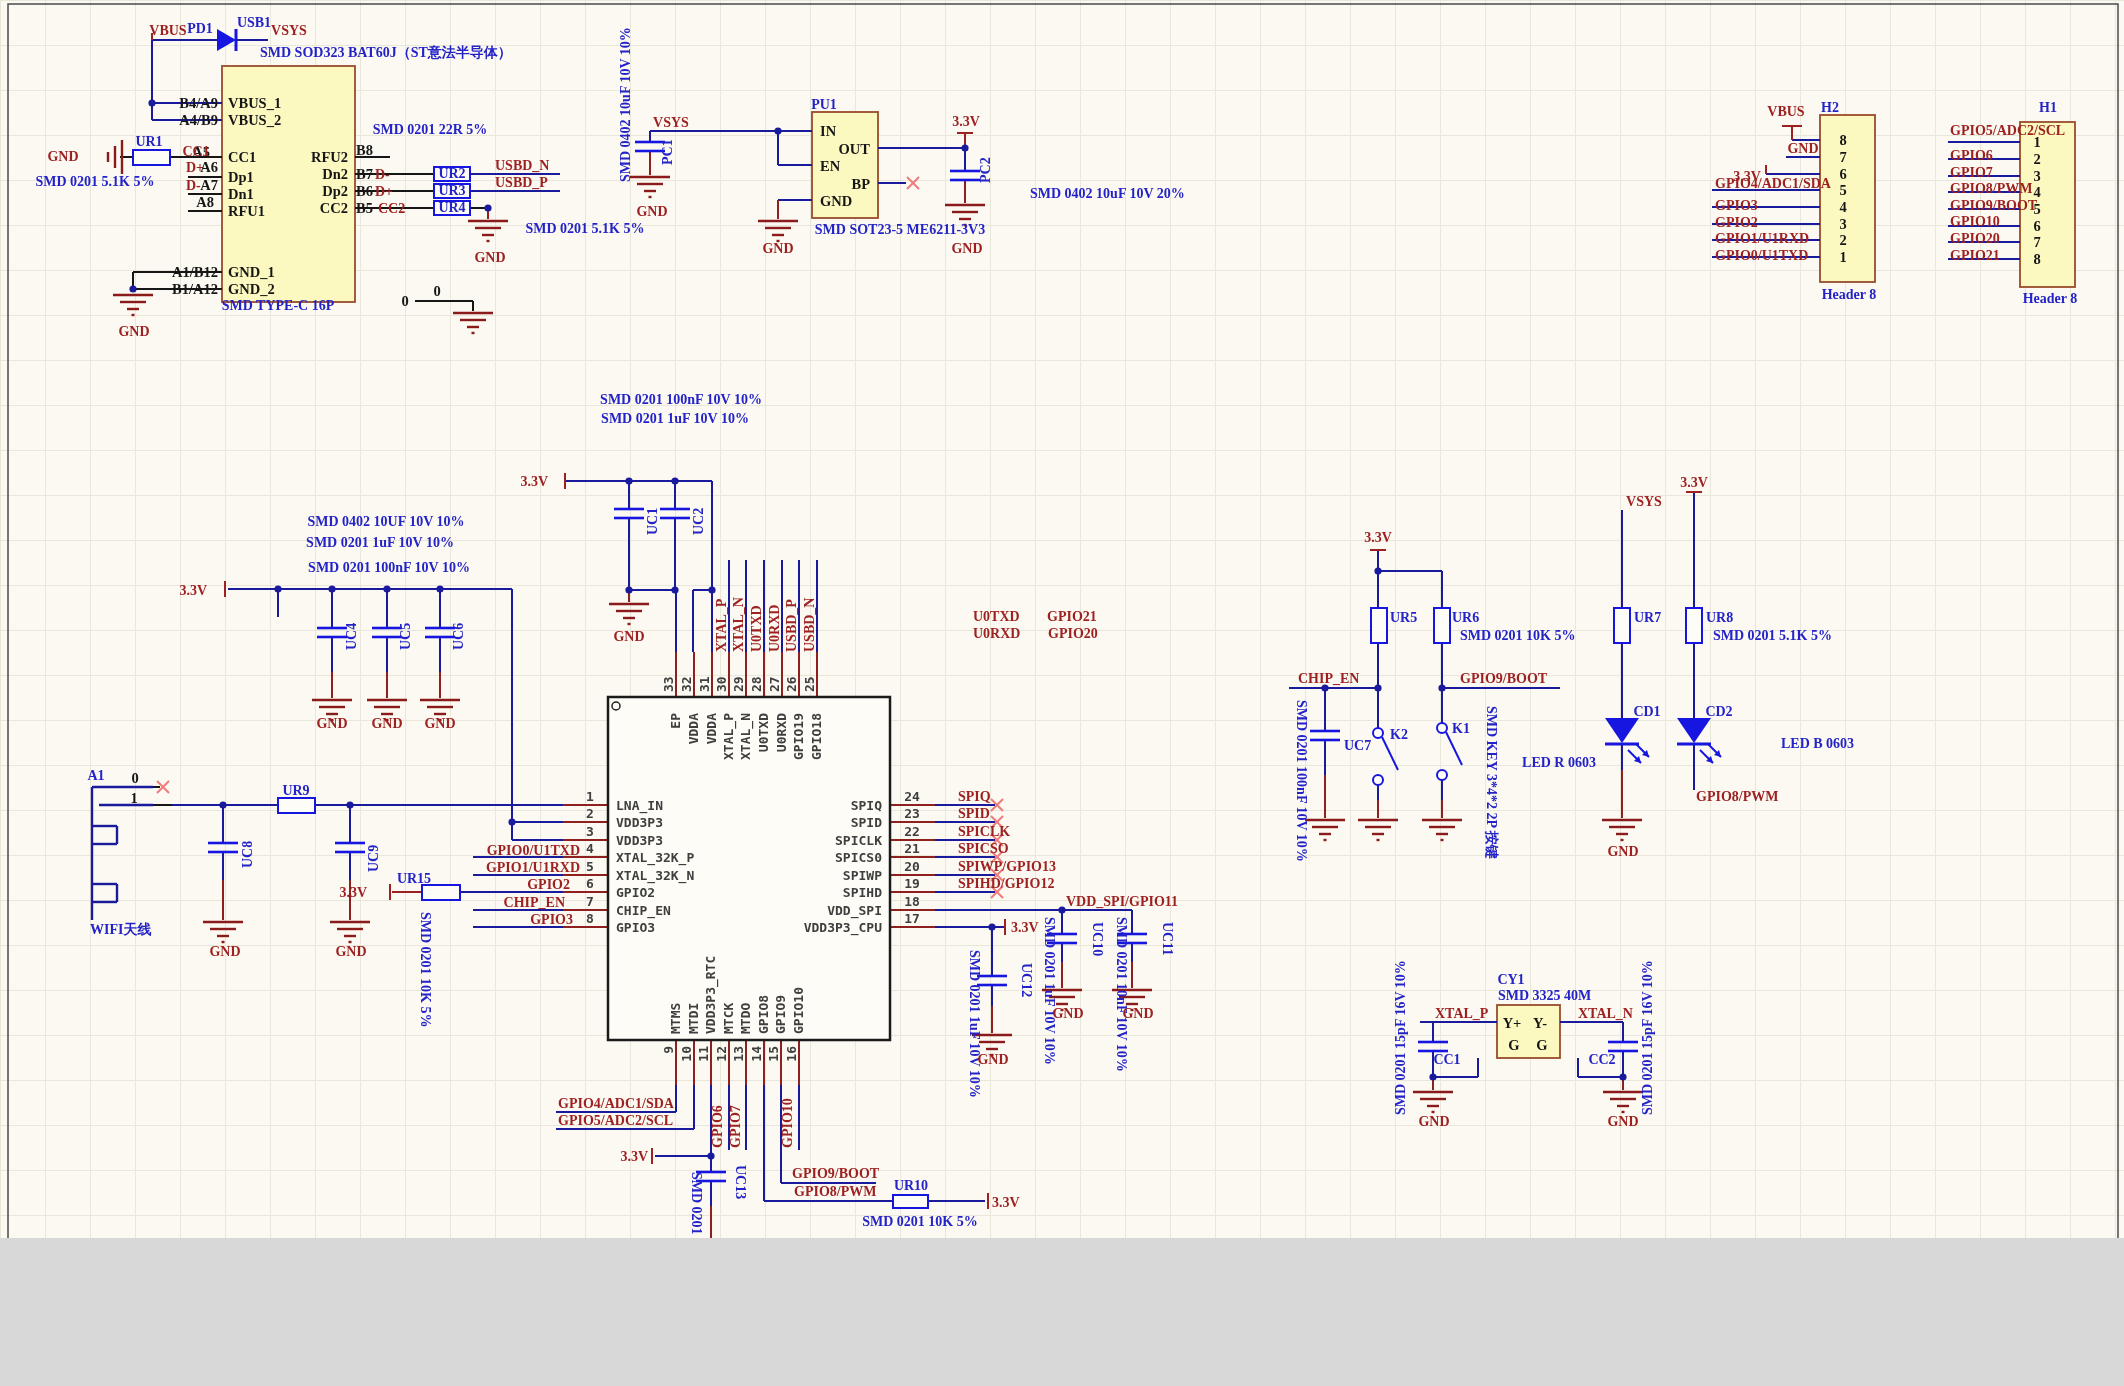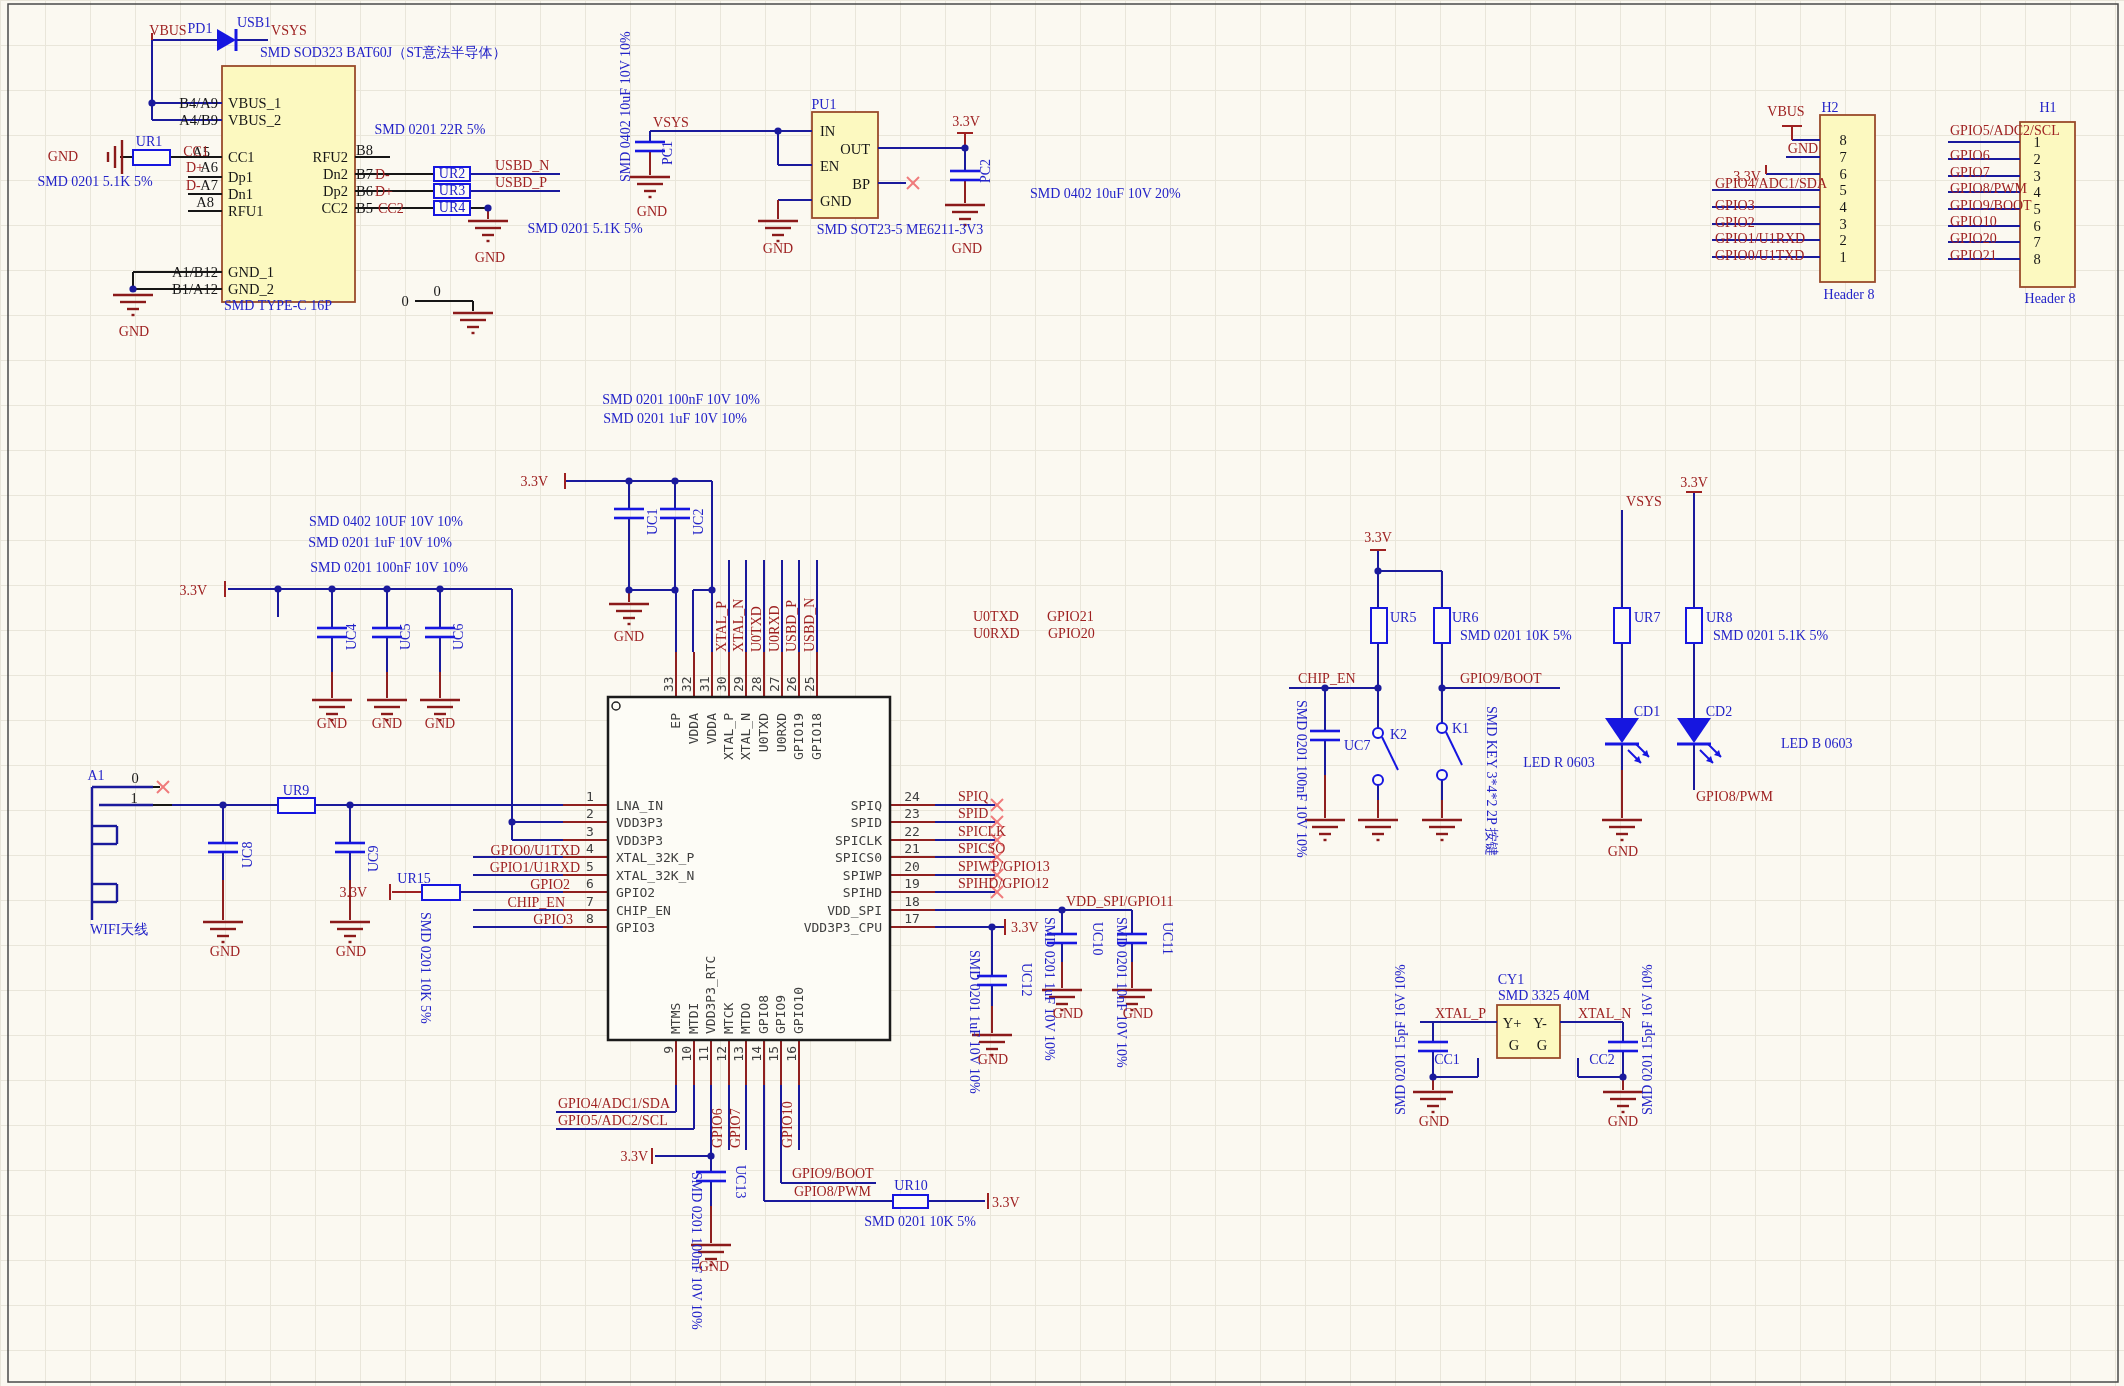--- a/index.html
+++ b/index.html
@@ -1,25 +1,26 @@
 <!DOCTYPE html>
 <html><head>
 <meta charset="utf-8">
 <style>
   html,body{margin:0;padding:0;background:#d8d8d8;}
   .sheet{
     position:relative;
-    width:2124px;height:1386px;
+    width:2124px;height:1238px;
     background-color:#fbf9f1;
     background-image:
       linear-gradient(to right,#e9e6da 1px,transparent 1px),
       linear-gradient(to bottom,#e9e6da 1px,transparent 1px);
     background-size:45px 45px;
     overflow:hidden;
     font-family:"Liberation Serif",serif;
+    font-weight:bold;
   }
   svg{position:absolute;left:0;top:0;}
   text{white-space:pre;}
 </style>
 </head>
 <body>
 
 <div class="sheet">
   <svg id="canvas" xmlns="http://www.w3.org/2000/svg" width="2124" height="1386" viewBox="0 0 2124 1386">
       <rect x="8" y="4" width="2110" height="1378" fill="none" stroke="#4a4a4a" stroke-width="1.5"></rect>

